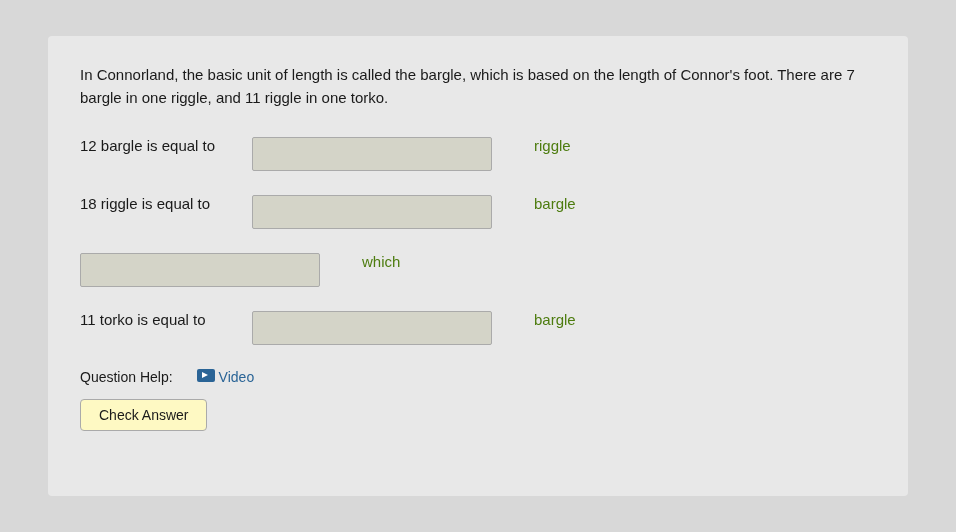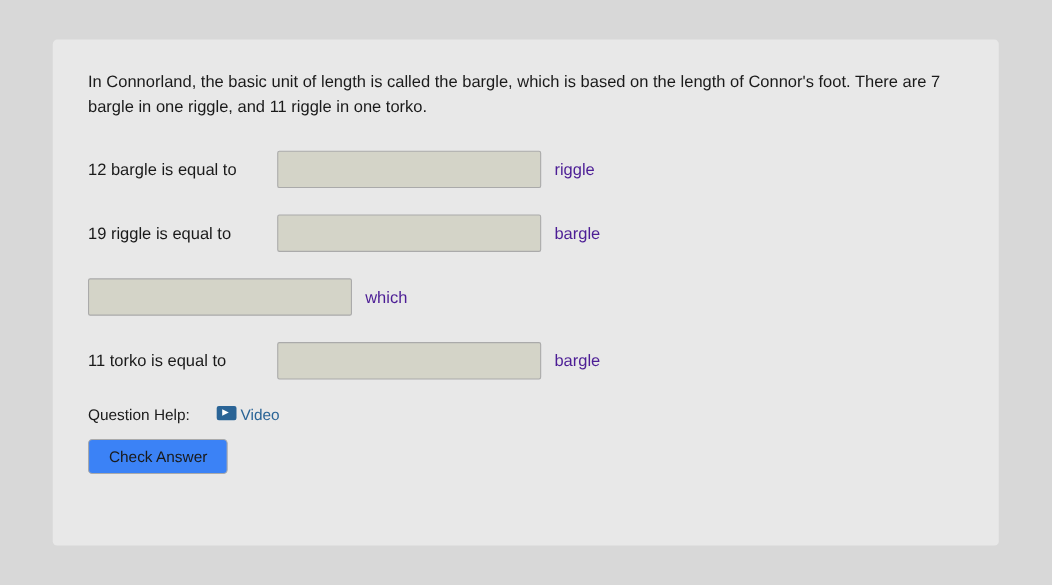--- a/index.html
+++ b/index.html
@@ -30,21 +30,21 @@
 
     .intro-text {
       font-size: 15px;
       color: #1a1a1a;
       line-height: 1.5;
       margin-bottom: 28px;
     }
 
     .question-row {
       display: flex;
-      align-items: center;
+      align-items: flex-start;
       margin-bottom: 24px;
       gap: 12px;
     }
 
     .question-label {
       font-size: 15px;
       color: #1a1a1a;
       white-space: nowrap;
       min-width: 160px;
     }
@@ -55,22 +55,23 @@
       background-color: #d4d4c8;
       border: 1px solid #aaaaaa;
       border-radius: 2px;
       padding: 4px 8px;
       font-size: 14px;
       outline: none;
     }
 
     .unit-label {
       font-size: 15px;
-      color: #4c1d95;
+      color: #4d7c0f;
       white-space: nowrap;
+      margin-left: 30px;
     }
 
     .question-help {
       display: flex;
       align-items: center;
       gap: 24px;
       margin-top: 12px;
       margin-bottom: 14px;
       font-size: 14px;
       color: #1a1a1a;
@@ -129,21 +130,21 @@
       top: 3px;
       left: 2px;
       width: 8px;
       height: 1.5px;
       background: #2a6496;
       box-shadow: 0 3px 0 #2a6496, 0 6px 0 #2a6496;
     }
 
     .check-answer-btn {
       display: inline-block;
-      background-color: #3b82f6;
+      background-color: #fef9c3;
       border: 1px solid #aaaaaa;
       border-radius: 4px;
       padding: 7px 18px;
       font-size: 14px;
       color: #1a1a1a;
       cursor: pointer;
     }
   </style>
 </head>
 <body>
@@ -151,21 +152,21 @@
 <div class="card">
   <p class="intro-text">In Connorland, the basic unit of length is called the bargle, which is based on the length of Connor's foot. There are 7 bargle in one riggle, and 11 riggle in one torko.</p>
 
   <div id="questions-container">
       <div class="question-row">
         <span class="question-label">12 bargle is equal to</span>
         <input type="text" class="answer-input" style="">
         <span class="unit-label">riggle</span>
       </div>
       <div class="question-row">
-        <span class="question-label">19 riggle is equal to</span>
+        <span class="question-label">18 riggle is equal to</span>
         <input type="text" class="answer-input" style="">
         <span class="unit-label">bargle</span>
       </div>
       <div class="question-row">
         <input type="text" class="answer-input" style="">
         <span class="unit-label">which</span>
       </div>
       <div class="question-row">
         <span class="question-label">11 torko is equal to</span>
         <input type="text" class="answer-input" style="">

